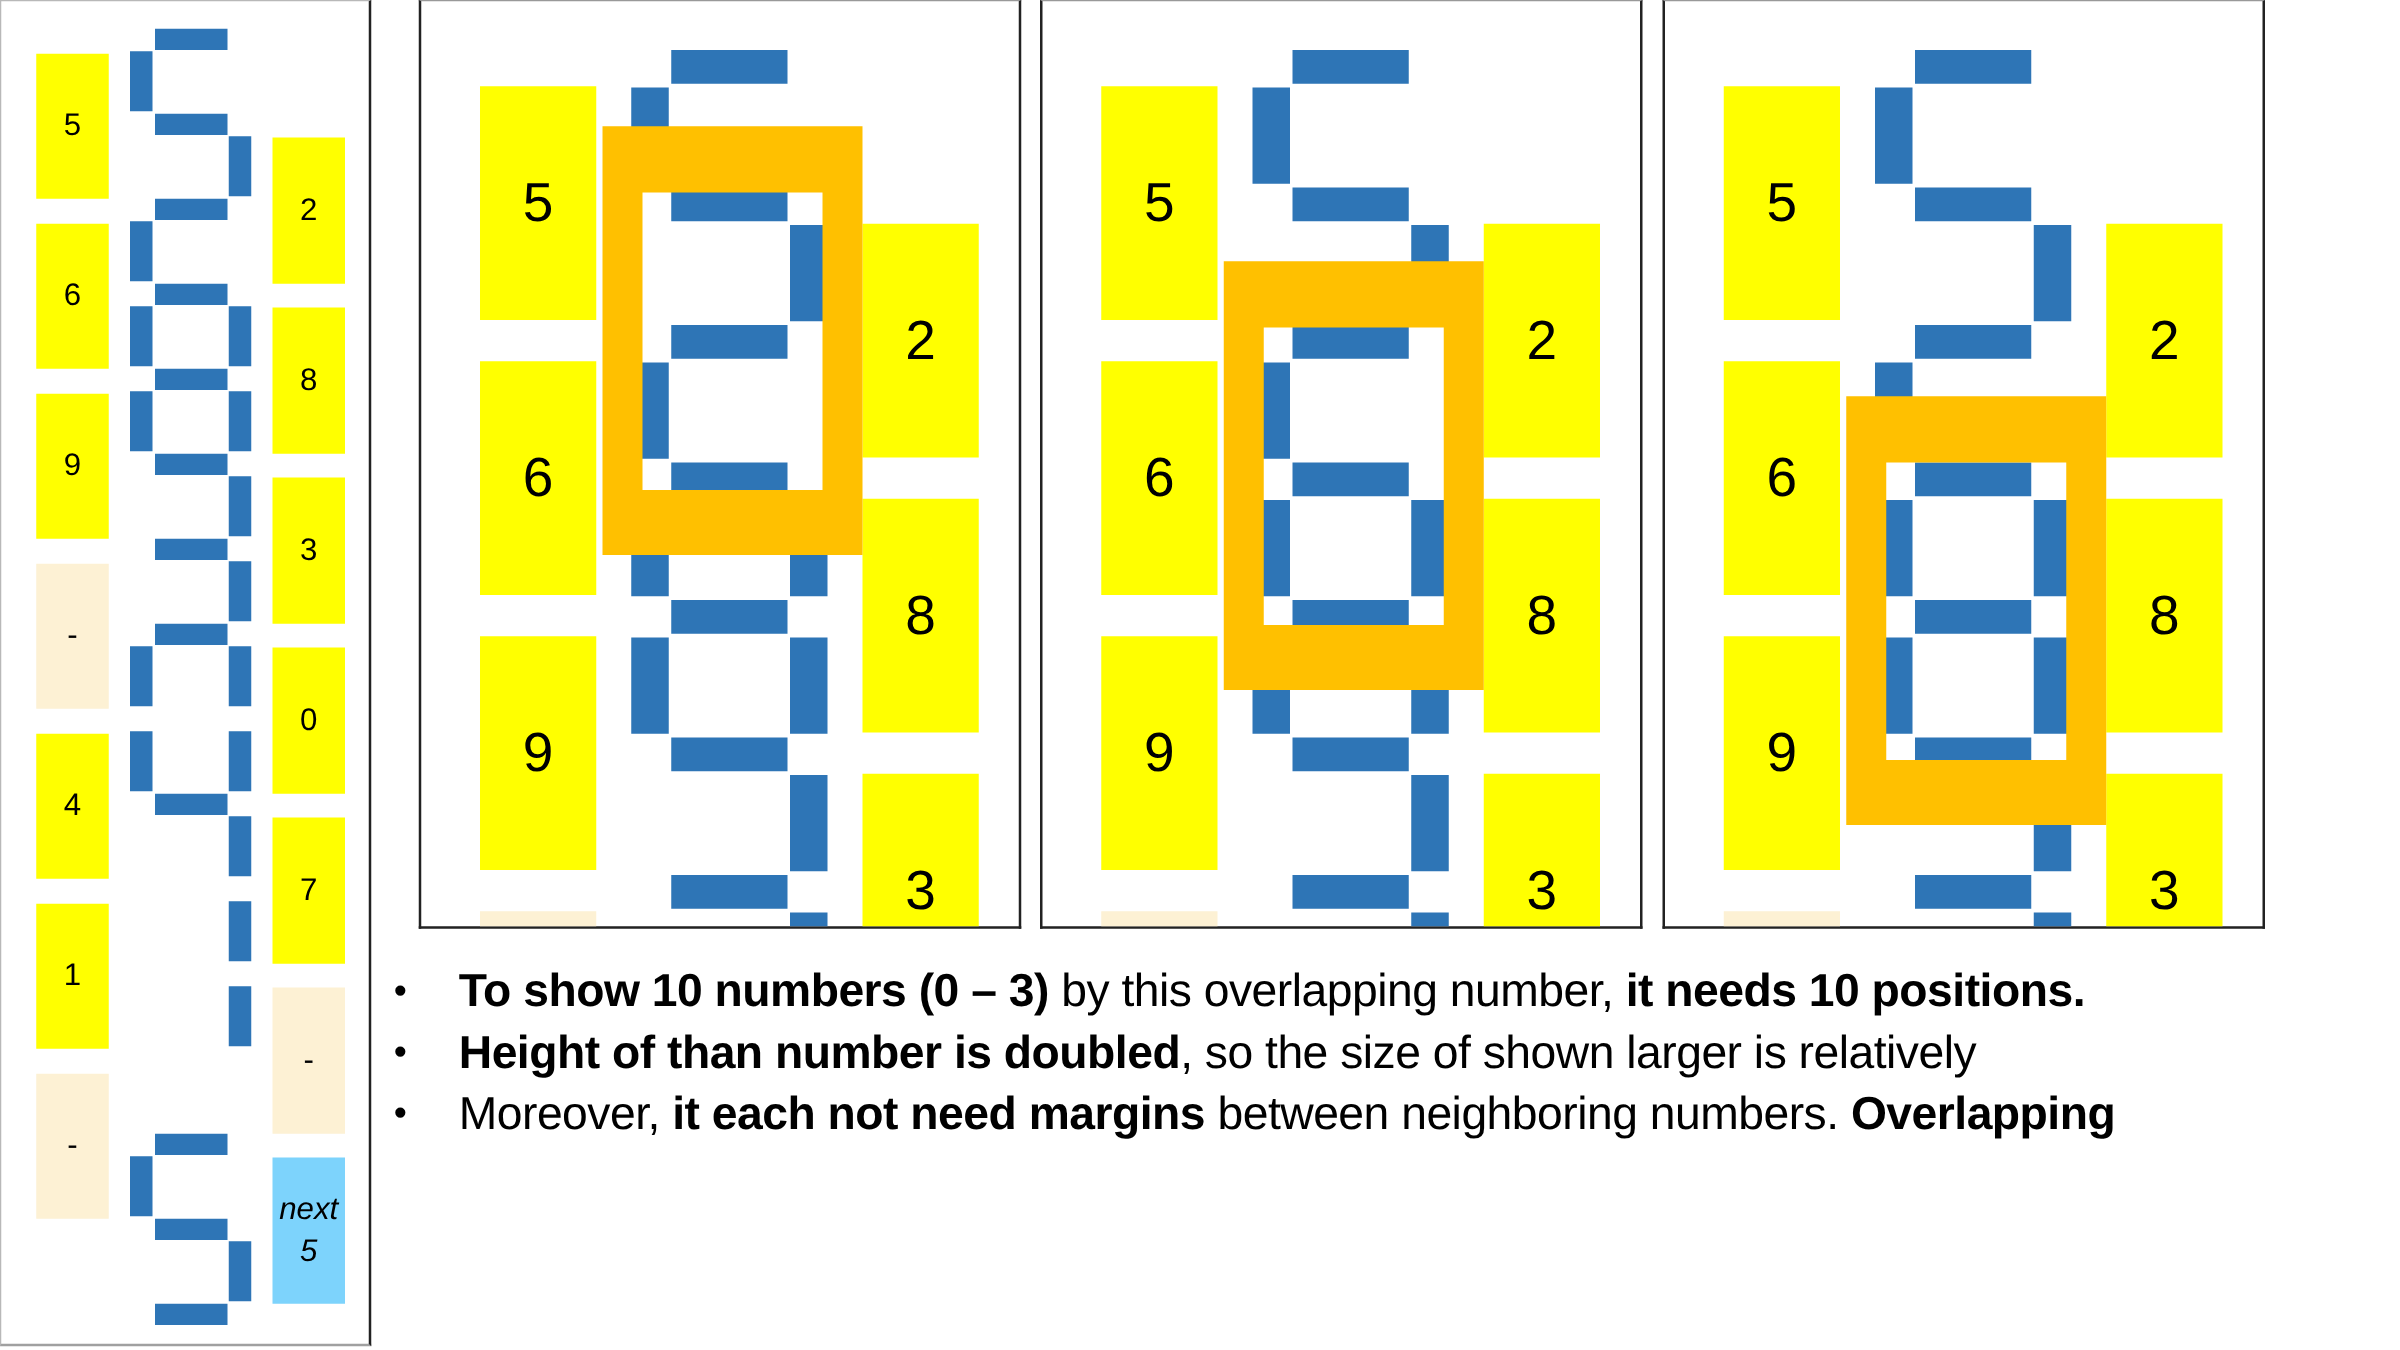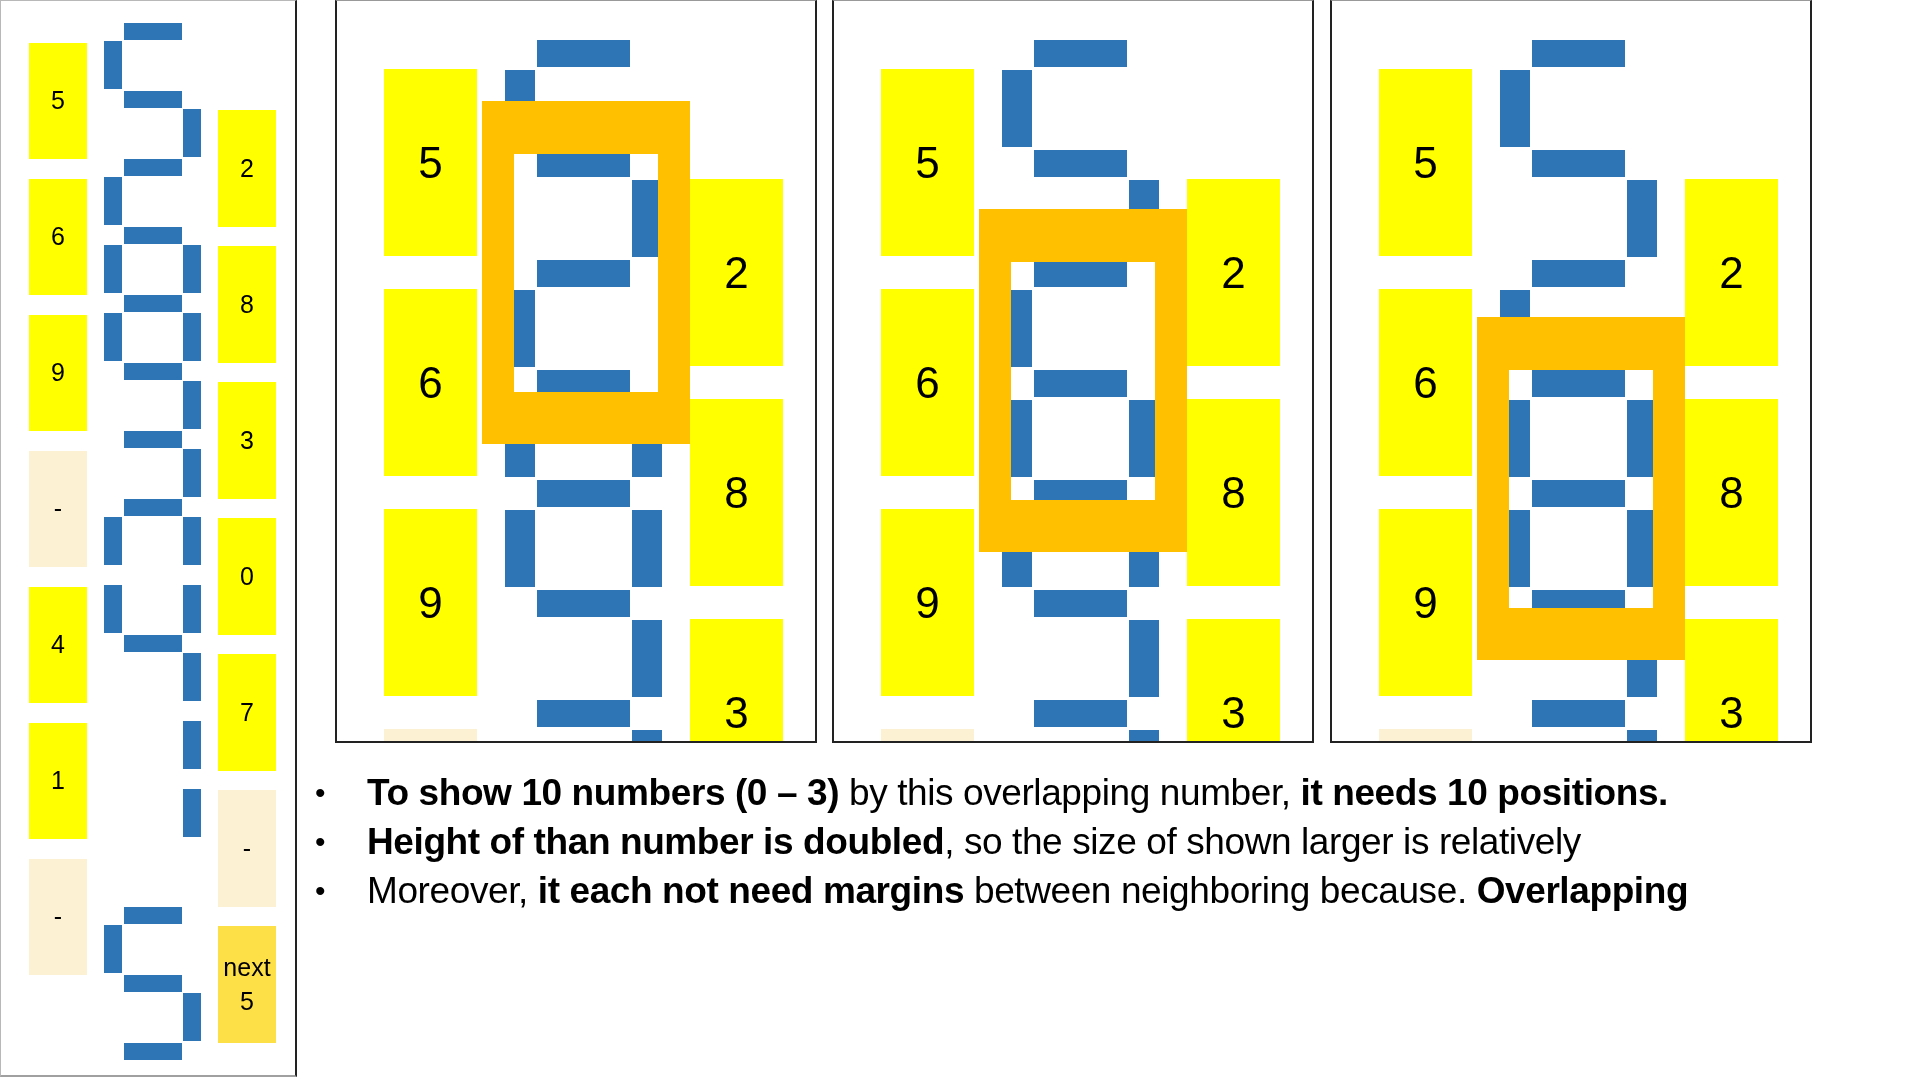--- a/index.html
+++ b/index.html
@@ -3,21 +3,21 @@
 <meta charset="utf-8">
 <style>
   html, body { margin:0; padding:0; }
   body { width:1920px; height:1080px; position:relative; background:#ffffff; overflow:hidden; font-family:"Liberation Sans", sans-serif; }
   .strip { position:absolute; left:0; top:0; width:297px; height:1077px; border-left:1px solid #b8b8b8; border-top:1px solid #b8b8b8; border-bottom:2px solid #a0a0a0; border-right:2px solid #222; overflow:hidden; box-sizing:border-box; }
   .panel { position:absolute; top:0; width:482px; height:743px; border:2px solid #222; border-top:1px solid #999; box-sizing:border-box; overflow:hidden; background:#fff; }
   .seg { position:absolute; background:#2E75B6; }
   .box { position:absolute; display:flex; flex-direction:column; align-items:center; justify-content:center; color:#000; text-align:center; line-height:1.35; }
   .box.yellow { background:#FFFF00; }
   .box.beige { background:#FDF1D4; }
-  .box.pink { background:#fde047; }
+  .box.pink { background:#7dd3fc;font-style:italic; }
   .strip .box { font-size:25px; }
   .panel .box { font-size:44px; }
   .frame { position:absolute; border-style:solid; border-color:#FFC000; box-sizing:border-box; }
   .bullets { position:absolute; left:310px; top:768px; width:1600px; font-size:37px; color:#000; }
   .bline { position:relative; height:49px; line-height:49px; white-space:nowrap; padding-left:57px; letter-spacing:-0.4px; }
   .bdot { position:absolute; left:0; top:0; width:20px; text-align:center; font-size:30px; }
   b { font-weight:bold; }
 </style>
 </head>
 <body>
@@ -144,14 +144,14 @@
     <div class="seg" style="left: 295px; top: 399px; width: 30px; height: 77px;"></div>
     <div class="seg" style="left: 295px; top: 509px; width: 30px; height: 77px;"></div>
     <div class="seg" style="left: 295px; top: 619px; width: 30px; height: 77px;"></div>
     <div class="seg" style="left: 295px; top: 729px; width: 30px; height: 77px;"></div>
     <div class="frame" style="left: 145px; top: 316px; width: 208px; height: 343px; border-width: 53px 32px 52px; border-color: rgb(255, 192, 0);"></div>
   </div>
 
 <div class="bullets" id="bullets">
     <div class="bline"><span class="bdot">•</span><b>To show 10 numbers (0 – 3)</b><span> by this overlapping number, </span><b>it needs 10 positions.</b></div>
     <div class="bline"><span class="bdot">•</span><b>Height of than number is doubled</b><span>, so the size of shown larger is relatively</span></div>
-    <div class="bline"><span class="bdot">•</span><span>Moreover, </span><b>it each not need margins</b><span> between neighboring because. </span><b>Overlapping</b></div>
+    <div class="bline"><span class="bdot">•</span><span>Moreover, </span><b>it each not need margins</b><span> between neighboring numbers. </span><b>Overlapping</b></div>
   </div>
 
 </body></html>

